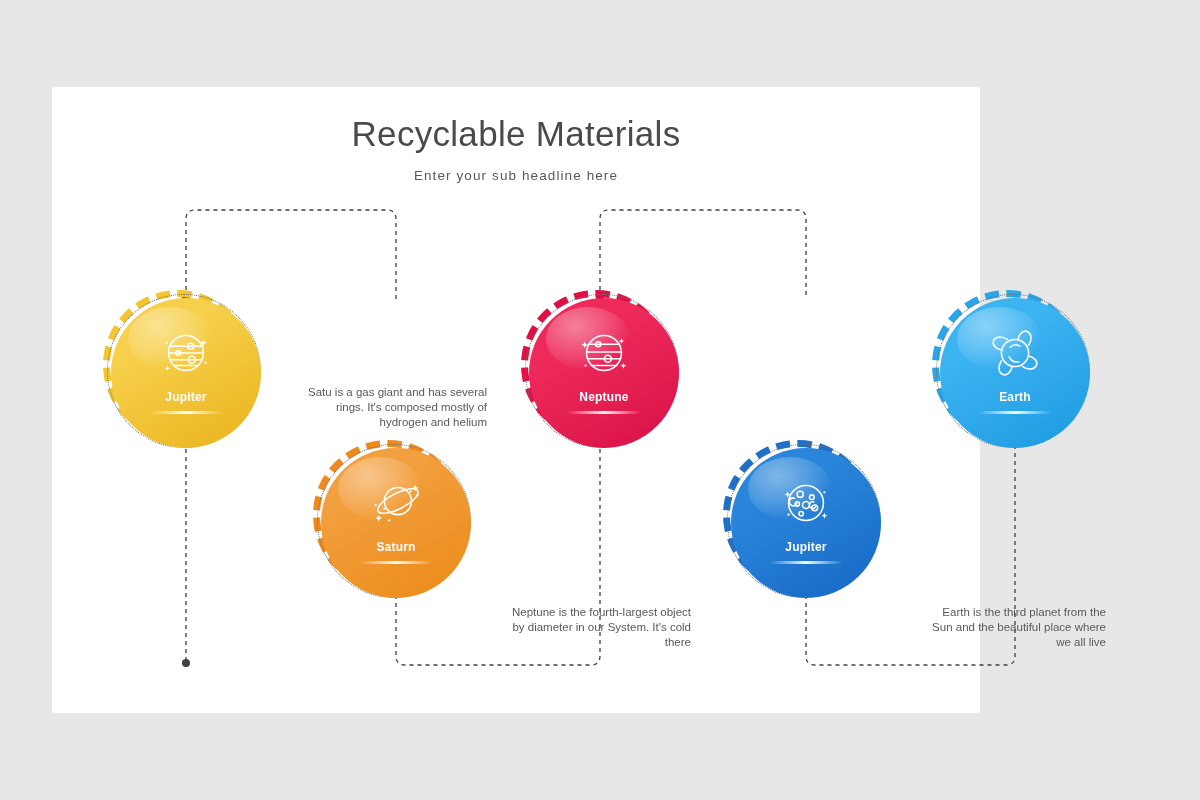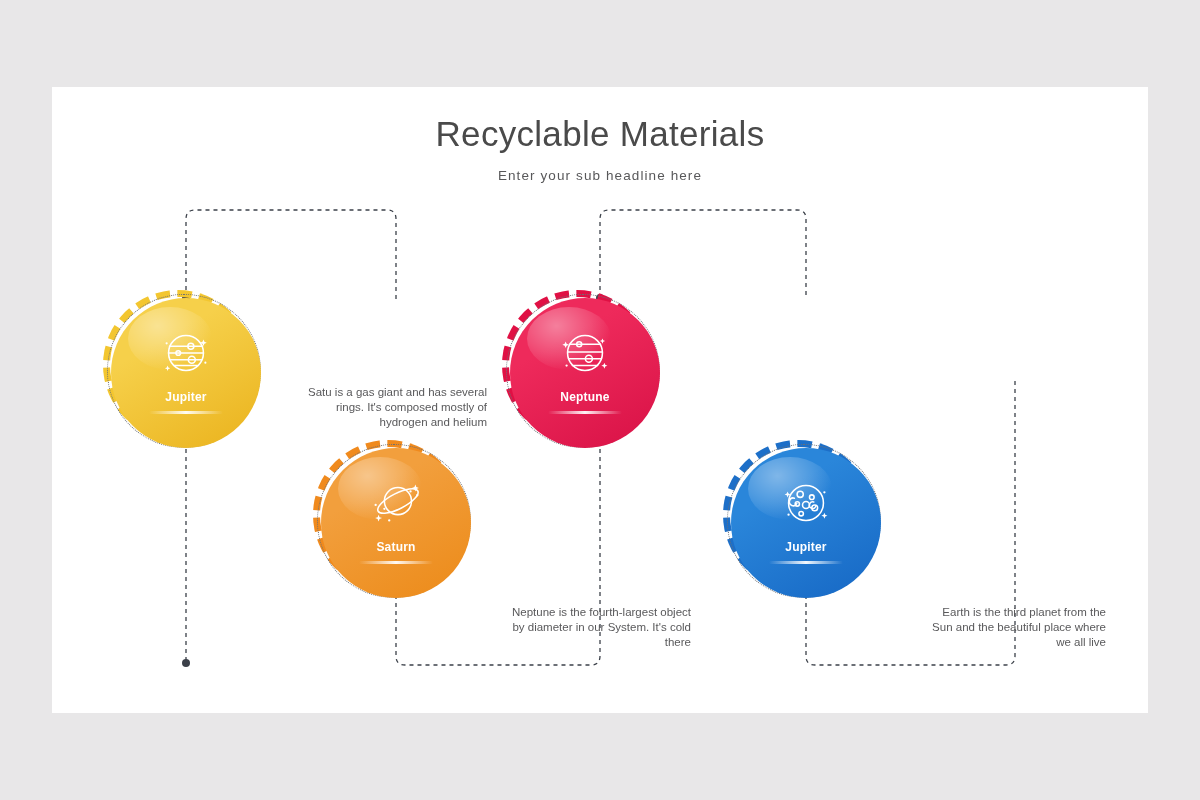--- a/index.html
+++ b/index.html
@@ -13,21 +13,21 @@
   body {
     background: #e8e7e8;
     font-family: "Liberation Sans", sans-serif;
     position: relative;
   }
 
   #slide {
     position: absolute;
     left: 52px;
     top: 87px;
-    width: 1096px;
+    width: 928px;
     height: 626px;
     background: #ffffff;
   }
 
   
   #header {
     position: absolute;
     left: 0;
     top: 28px;
     width: 100%;
@@ -247,21 +247,21 @@
             <circle cx="25" cy="50" r="1.2"></circle>
           </g>
         </svg>
       </div>
       <div class="disc-label">Saturn</div>
       <div class="disc-underline"></div>
     </div>
   </div>
   <div class="desc" style="left:253px; top:298px;">Satu is a gas giant and has several rings. It's composed mostly of hydrogen and helium</div>
 
-  <div class="node" style="left:458px; top:211px;">
+  <div class="node" style="left:477px; top:211px;">
     <div class="ring-color" id="ring-neptune" style="border-color: rgb(224, 16, 68);"></div>
     <div class="ring-dot"></div>
     <div class="disc" id="disc-neptune" style="background: linear-gradient(150deg, rgb(238, 42, 91) 0%, rgb(238, 42, 91) 30%, rgb(216, 17, 70) 100%);">
       <div class="icon-wrap">
         <svg viewBox="0 0 64 64">
           <g fill="none" stroke="#ffffff" stroke-width="1.6" stroke-linecap="round">
             <circle cx="32" cy="32" r="18"></circle>
             <path d="M16 23 H48"></path>
             <path d="M14 31 H50"></path>
             <path d="M15 38 H49"></path>
@@ -306,15 +306,36 @@
             <circle cx="51" cy="21" r="1.2"></circle>
             <circle cx="14" cy="44" r="1.2"></circle>
           </g>
         </svg>
       </div>
       <div class="disc-label">Jupiter</div>
       <div class="disc-underline"></div>
     </div>
   </div>
 
+  <div class="node" style="left:888px; top:211px;">
+    <div class="ring-color" id="ring-earth" style="border-color: rgb(42, 165, 232);"></div>
+    <div class="ring-dot"></div>
+    <div class="disc" id="disc-earth" style="background: linear-gradient(150deg, rgb(60, 180, 242) 0%, rgb(60, 180, 242) 30%, rgb(28, 153, 224) 100%);">
+      <div class="icon-wrap">
+        <svg viewBox="0 0 64 64">
+          <g fill="none" stroke="#ffffff" stroke-width="1.6" stroke-linecap="round" stroke-linejoin="round">
+            <circle cx="32" cy="32" r="14"></circle>
+            <path d="M24 18 c-6-4 -12-3 -14 1 -2 4 2 9 8 10"></path>
+            <path d="M46 24 c4-6 3-12 -1-14 -4-2 -9 2 -10 8"></path>
+            <path d="M40 46 c6 4 12 3 14-1 2-4 -2-9 -8-10"></path>
+            <path d="M18 40 c-4 6 -3 12 1 14 4 2 9-2 10-8"></path>
+            <path d="M27 26 c3-3 7-3 10-1"></path>
+            <path d="M26 36 c2 4 6 6 10 5"></path>
+          </g>
+        </svg>
+      </div>
+      <div class="disc-label">Earth</div>
+      <div class="disc-underline"></div>
+    </div>
+  </div>
   <div class="desc" style="left:872px; top:518px;">Earth is the third planet from the Sun and the beautiful place where we all live</div>
 
 </div>
 
 </body></html>

